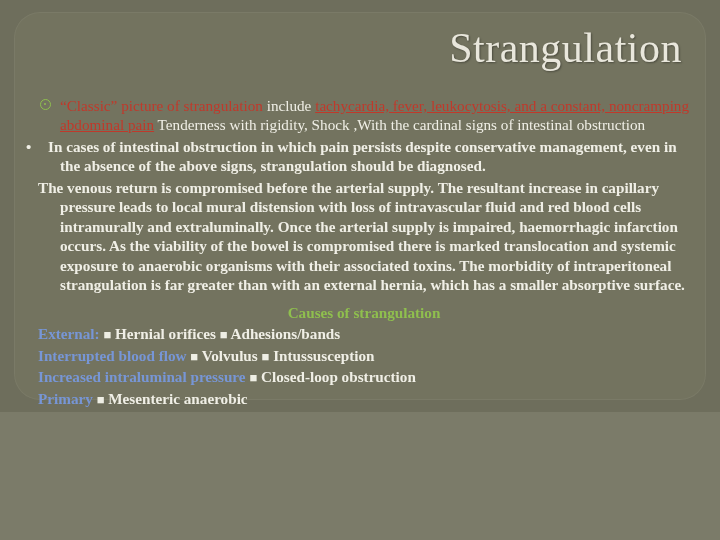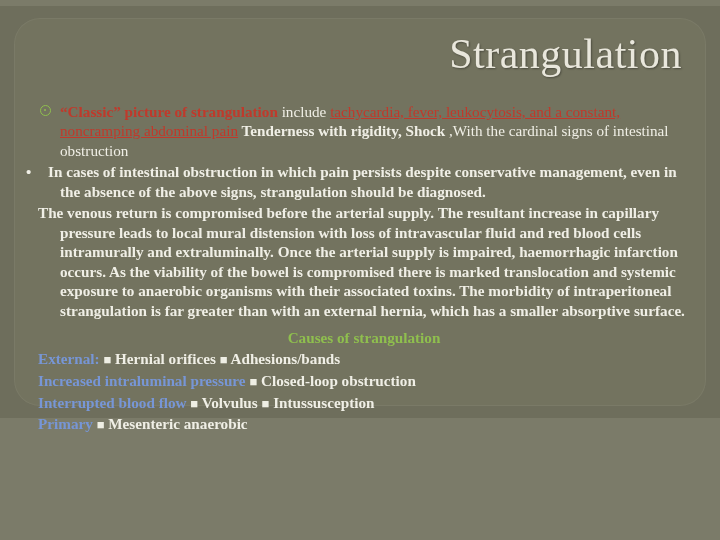--- a/index.html
+++ b/index.html
@@ -12,21 +12,20 @@
     background: #7b7b69;
     font-family: "Liberation Serif", serif;
     overflow: hidden;
   }
   .slide {
     position: relative;
     width: 720px;
     height: 412px;
     background: #6e6e5c;
     box-sizing: border-box;
-    margin-top: 6px;
   }
   
   .panel {
     position: absolute;
     left: 14px;
     top: 12px;
     right: 14px;
     bottom: 12px;
     border-radius: 26px;
     background: #73735f;
@@ -90,21 +89,21 @@
     color: #f0efe6;
   }
   .red {
     color: #c0392b;
   }
   .ul-red {
     color: #c0392b;
     text-decoration: underline;
   }
   .bold {
-    font-weight: bold;
+    font-weight: normal;
   }
   .green-head {
     color: #8fbf4e;
     margin-top: 7px;
     margin-bottom: 2px;
   }
   .green-head-bold {
     color: #8fbf4e;
     font-weight: bold;
     margin-top: 8px;
@@ -158,31 +157,31 @@
 
     <div class="list-line">
       <span class="blue">External:</span>
       <span class="sq">■</span>
       <span>Hernial orifices</span>
       <span class="sq">■</span>
       <span>Adhesions/bands</span>
     </div>
 
     <div class="list-line">
-      <span class="blue">Increased intraluminal pressure</span>
-      <span class="sq">■</span>
-      <span>Closed-loop obstruction</span>
-    </div>
-
-    <div class="list-line">
       <span class="blue">Interrupted blood flow</span>
       <span class="sq">■</span>
       <span>Volvulus</span>
       <span class="sq">■</span>
       <span>Intussusception</span>
+    </div>
+
+    <div class="list-line">
+      <span class="blue">Increased intraluminal pressure</span>
+      <span class="sq">■</span>
+      <span>Closed-loop obstruction</span>
     </div>
 
     <div class="list-line">
       <span class="blue">Primary</span>
       <span class="sq">■</span>
       <span>Mesenteric anaerobic</span>
     </div>
 
   </div>
 </div>

